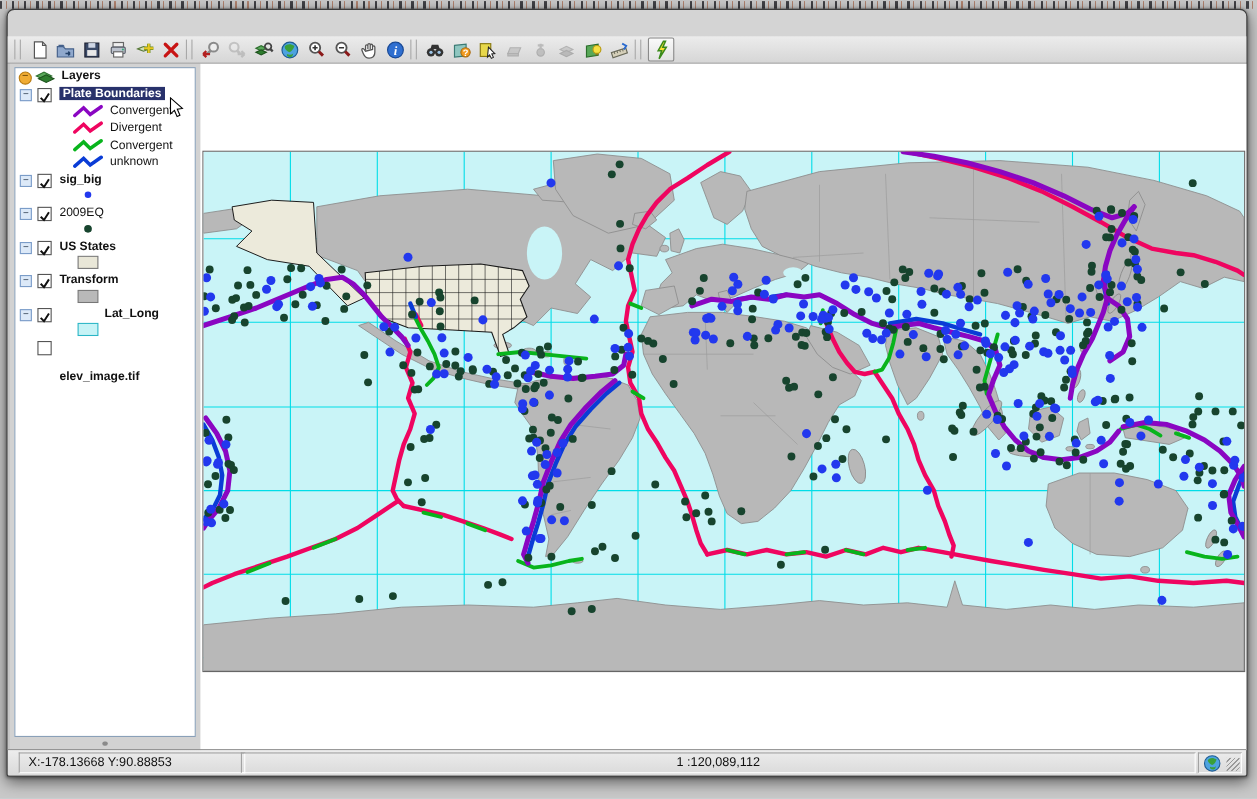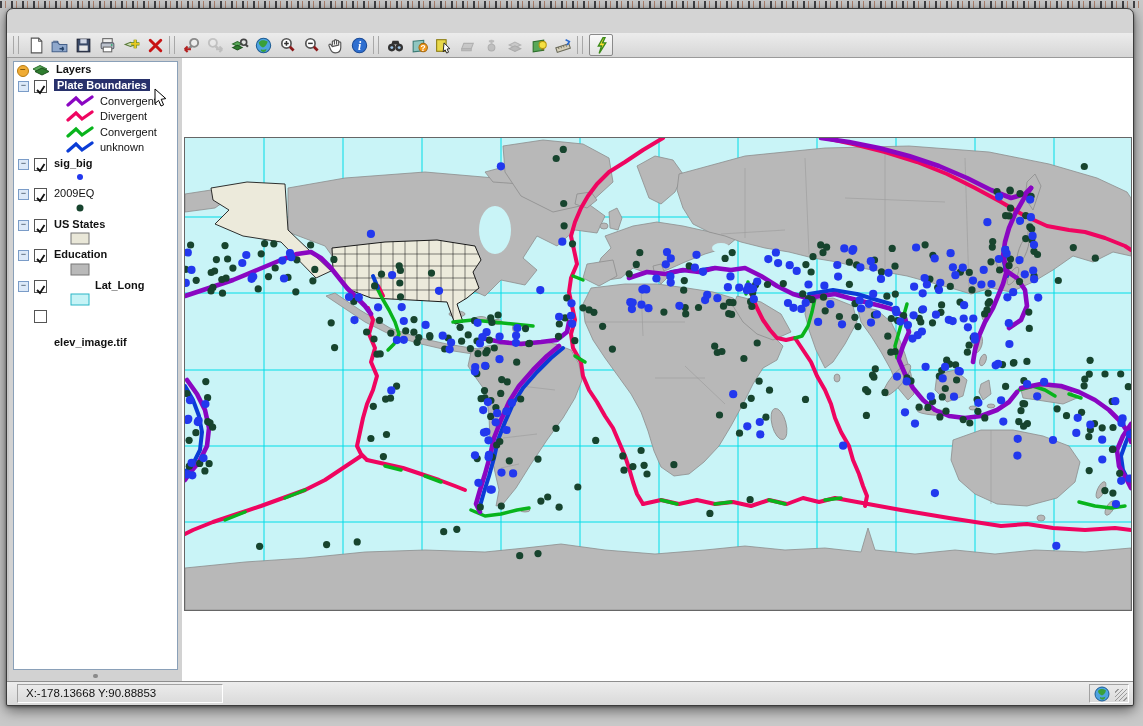--- a/index.html
+++ b/index.html
@@ -306,21 +306,21 @@
             <div class="row" style="height: 15px;">
               <svg width="20" height="13" style="position: absolute; left: 56px; top: 0px;">
                 <rect x="1" y="1" width="18" height="11" fill="#e9e7d8" stroke="#777777"></rect>
               </svg>
             </div>
             <div class="row" style="height: 15.5px;">
               <span class="tg" style="left: 4px;">−</span>
               <span class="cb" style="left: 20px;"><svg width="11" height="11">
                   <path d="M2 6l3 3 4.5-7" stroke="#111" stroke-width="1.8" fill="none"></path>
                 </svg></span>
-              <span class="lbl" style="left: 40px; font-weight: 600;">Education</span>
+              <span class="lbl" style="left: 40px; font-weight: 600;">Transform</span>
             </div>
             <div class="row" style="height: 15px;">
               <svg width="20" height="13" style="position: absolute; left: 56px; top: 0px;">
                 <rect x="1" y="1" width="18" height="11" fill="#b9b9b9" stroke="#777777"></rect>
               </svg>
             </div>
             <div class="row" style="height: 15.5px;">
               <span class="tg" style="left: 4px;">−</span>
               <span class="cb" style="left: 20px;"><svg width="11" height="11">
                   <path d="M2 6l3 3 4.5-7" stroke="#111" stroke-width="1.8" fill="none"></path>
@@ -1072,20 +1072,21 @@
             </svg>
         </div>
       </div>
       <svg class="cursor-svg" width="16" height="20" style="left:146px;top:30px">
         <path d="M2 1 L2 15.5 L5.6 12.4 L8 18 L10.6 16.8 L8.2 11.3 L12.8 10.6 Z" fill="#fff" stroke="#000" stroke-width="1"></path>
       </svg>
     </div>
 
     <div class="statusbar">
       <div class="sb-cell sb-left">X:-178.13668 Y:90.88853</div>
+      <div class="sb-cell sb-mid">1 :120,089,112</div>
       <div class="sb-cell sb-right">
         <svg width="17" height="17" style="margin:1px 0 0 4px">
           <circle cx="8" cy="8" r="7" fill="#4da3e0" stroke="#1d5c94"></circle>
           <path d="M4 5c2-2.5 5-2.5 8-.5 -1 3-2 4-4 5 -2-1-4-2.5-4-4.5z" fill="#3aa03a"></path>
           <path d="M6 11c2 1 4 .7 5.5-.5l-1 2.5c-1.5 1-3 .8-4.5-.5z" fill="#3aa03a"></path>
         </svg>
         <div class="grip"></div>
       </div>
     </div>
 

